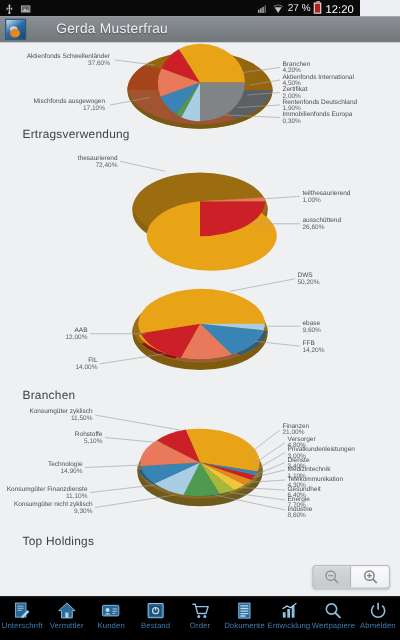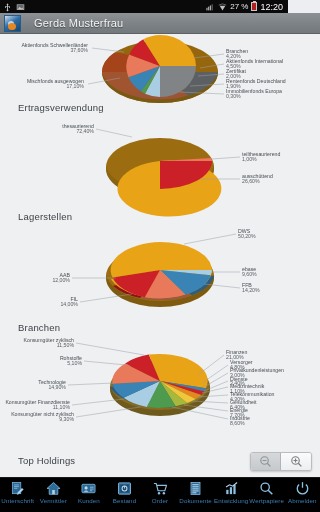--- a/index.html
+++ b/index.html
@@ -24,21 +24,21 @@
   .batt{
     width:6px;height:9px;border:1px solid #c9c9c9;background:#b32020;position:relative;
   }
   .batt:before{content:"";position:absolute;top:-2px;left:1px;width:3px;height:1px;background:#c9c9c9;}
 
   
   .titlebar{
     position:absolute; top:13px; left:0; width:320px; height:21px;
     background:linear-gradient(#8d9195,#7d8286 55%,#73787c);
     border-bottom:1px solid #5d6266;
-    display:flex; align-items:center; padding-left:4px; gap:13px;
+    display:flex; align-items:center; padding-left:4px; gap:24px;
   }
   .app-icon{
     width:17px;height:17px;border:1px solid #2b5a86;
     background:linear-gradient(145deg,#cfe0f0 0%,#2f6ea8 45%,#17456e 100%);
     position:relative; overflow:hidden; flex:none;
   }
   .app-icon:after{
     content:"";position:absolute;left:3px;top:7px;width:8px;height:7px;
     border-radius:50%;background:#e8871e;
     box-shadow:-1px -3px 0 -1px #b9d7ef;
@@ -221,21 +221,20 @@
           <text class="lbl-v" x="47" y="10.2" text-anchor="end">72,40%</text>
           <text class="lbl" x="121" y="21.4">teilthesaurierend</text>
           <text class="lbl-v" x="121" y="24.2">1,00%</text>
           <text class="lbl" x="121" y="32.4">ausschüttend</text>
           <text class="lbl-v" x="121" y="35.2">26,60%</text>
         </g>
       </svg>
     </div>
   </div>
 
-  <div class="section-title">Lagerstellen</div>
   <div class="chart-block" style="height:100px;">
     <div class="pie-wrap" style="width:320px;height:100px;">
       <svg viewBox="0 0 160 50" width="320" height="100">
         <ellipse cx="80" cy="27" rx="27" ry="14.5" fill="#9b6d10"></ellipse>
         <path d="M53 25 A27 14.5 0 0 0 107 25 L107 28 A27 14.5 0 0 1 53 28 Z" fill="#7f5b10"></path>
         <path d="M80 25 L96 36.6 A27 14.5 0 0 1 70 38 Z" fill="#9a5b3c"></path>
         <path d="M70 38 A27 14.5 0 0 1 56.5 32 L80 25 Z" fill="#8e1219"></path>
         <path d="M96 36.6 A27 14.5 0 0 0 107 27 L80 25 Z" fill="#2b5e80"></path>
         <g>
           <path d="M80 24 L80 10 A26 14 0 1 1 55.4 28.6 Z" fill="#E8A317"></path>
@@ -334,21 +333,21 @@
           <text class="lbl-v" x="115" y="37.8">6,40%</text>
           <text class="lbl" x="115" y="39.4">Energie</text>
           <text class="lbl-v" x="115" y="41.8">7,70%</text>
           <text class="lbl" x="115" y="43.4">Industrie</text>
           <text class="lbl-v" x="115" y="45.8">8,60%</text>
         </g>
       </svg>
     </div>
   </div>
 
-  <div class="section-title" style="margin-top:22px;">Top Holdings</div>
+  <div class="section-title" style="margin-top:6px;">Top Holdings</div>
 
   <div class="zoomctl">
     <div class="zbtn out">
       <svg class="zglyph" width="13" height="13" viewBox="0 0 16 16">
         <circle cx="6.8" cy="6.8" r="4.6" fill="none" stroke="#8f9397" stroke-width="1.4"></circle>
         <line x1="10.2" y1="10.2" x2="14" y2="14" stroke="#8f9397" stroke-width="1.6"></line>
         <line x1="4.4" y1="6.8" x2="9.2" y2="6.8" stroke="#8f9397" stroke-width="1.4"></line>
       </svg>
     </div>
     <div class="zbtn in">

